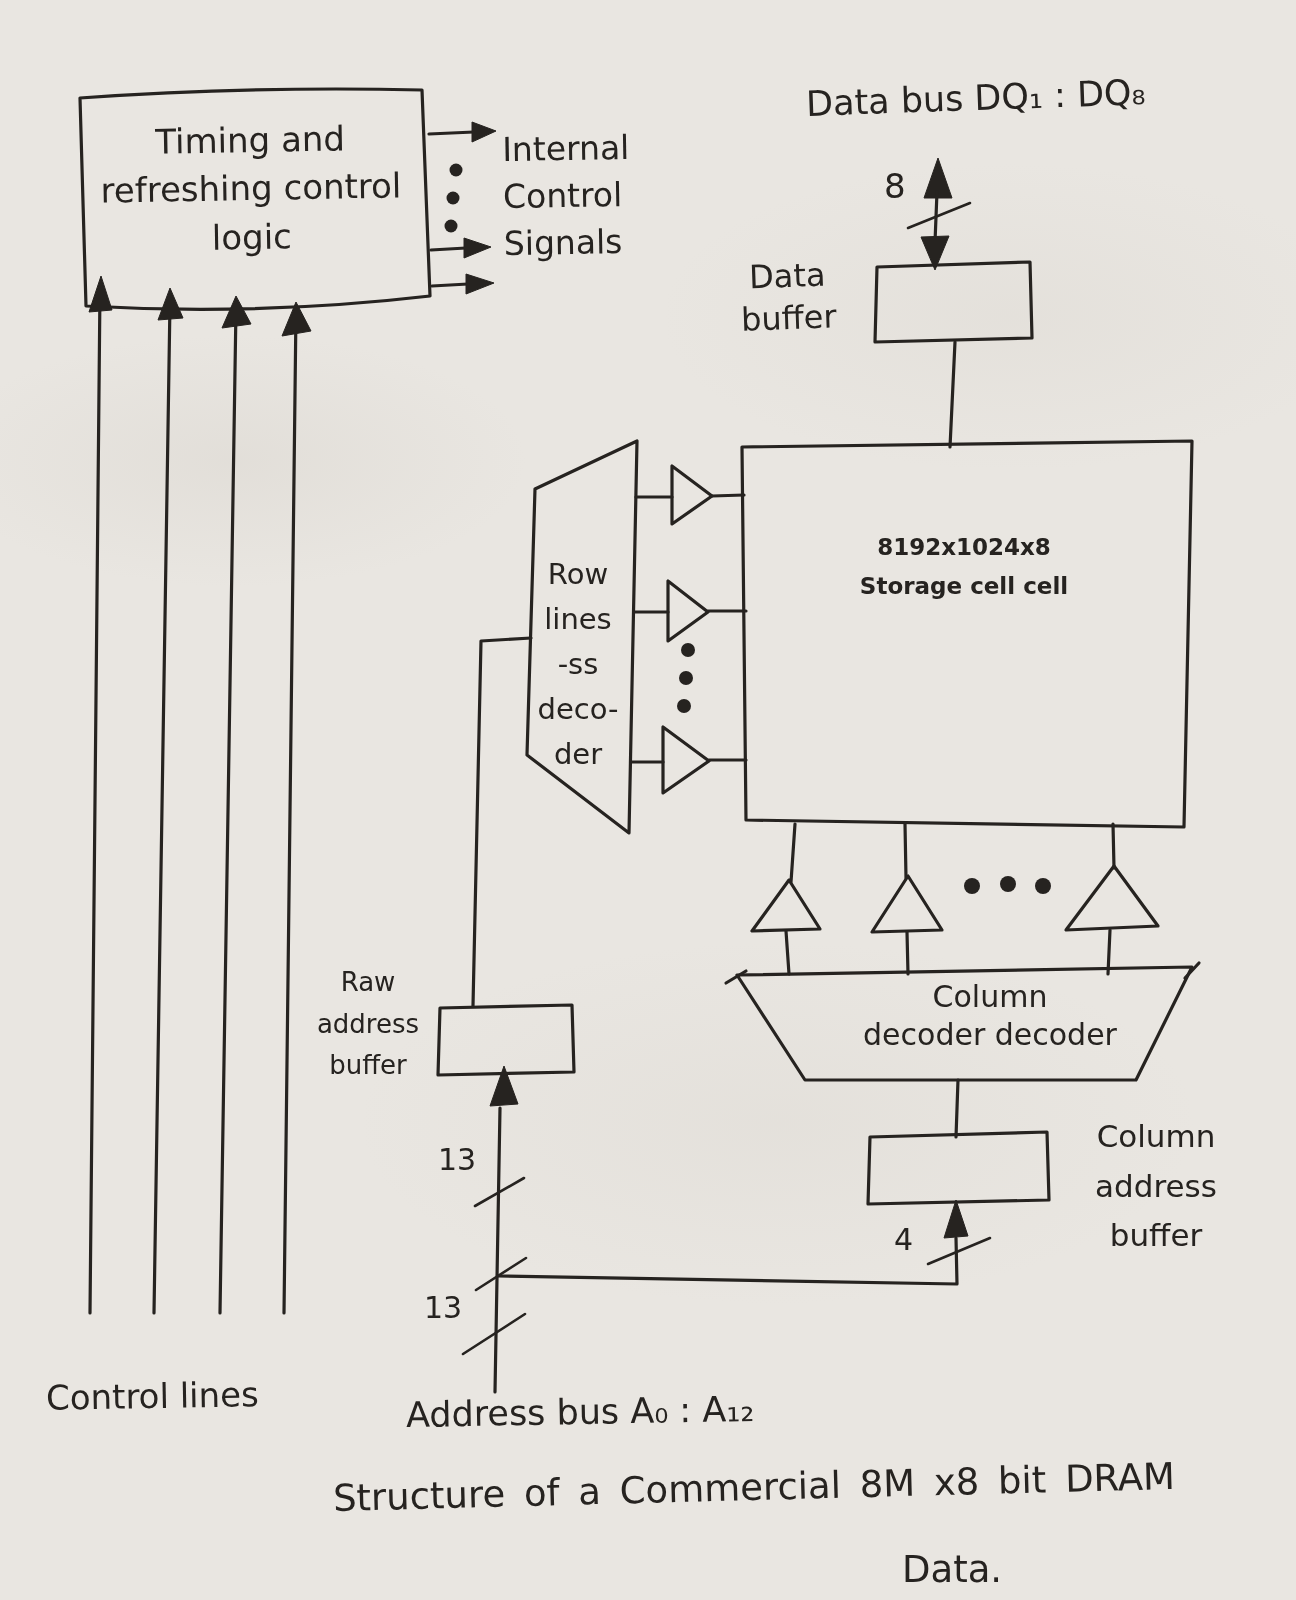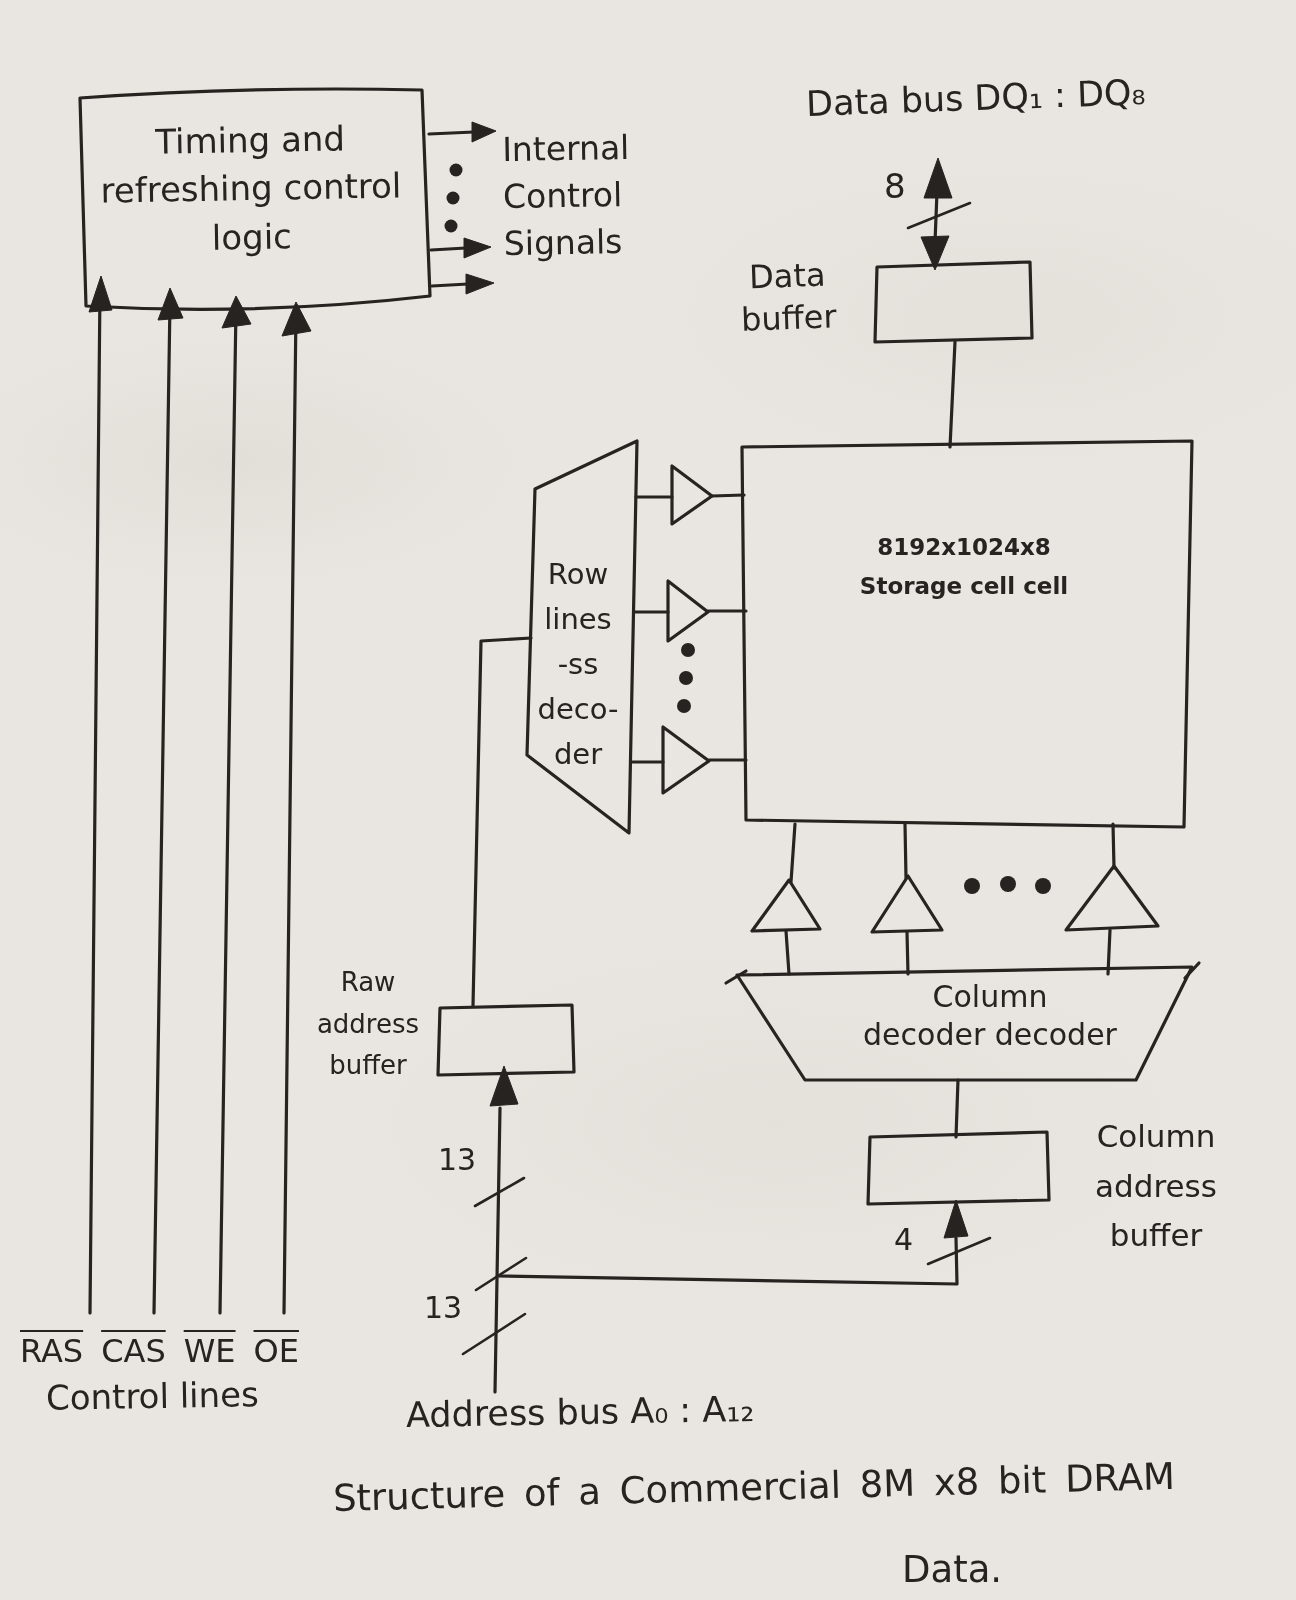--- a/index.html
+++ b/index.html
@@ -215,26 +215,20 @@
   <div class="lbl t-colbuf center">
     <span>Column</span>
     <span>address</span>
     <span>buffer</span>
   </div>
 
   <div class="lbl t-w13a">13</div>
   <div class="lbl t-w13b">13</div>
   <div class="lbl t-w10">4</div>
 
-  <div class="lbl t-ctrlsig">
-    <span>RAS</span>
-    <span>CAS</span>
-    <span>WE</span>
-    <span>OE</span>
-  </div>
 
   <div class="lbl t-ctrllines">Control lines</div>
 
   <div class="lbl t-addrbus">Address bus A₀ : A₁₂</div>
 
   <div class="lbl t-cap1 center">Structure of a Commercial 8M x8 bit DRAM</div>
   <div class="lbl t-cap2">Data.</div>
 
 </div>
 

